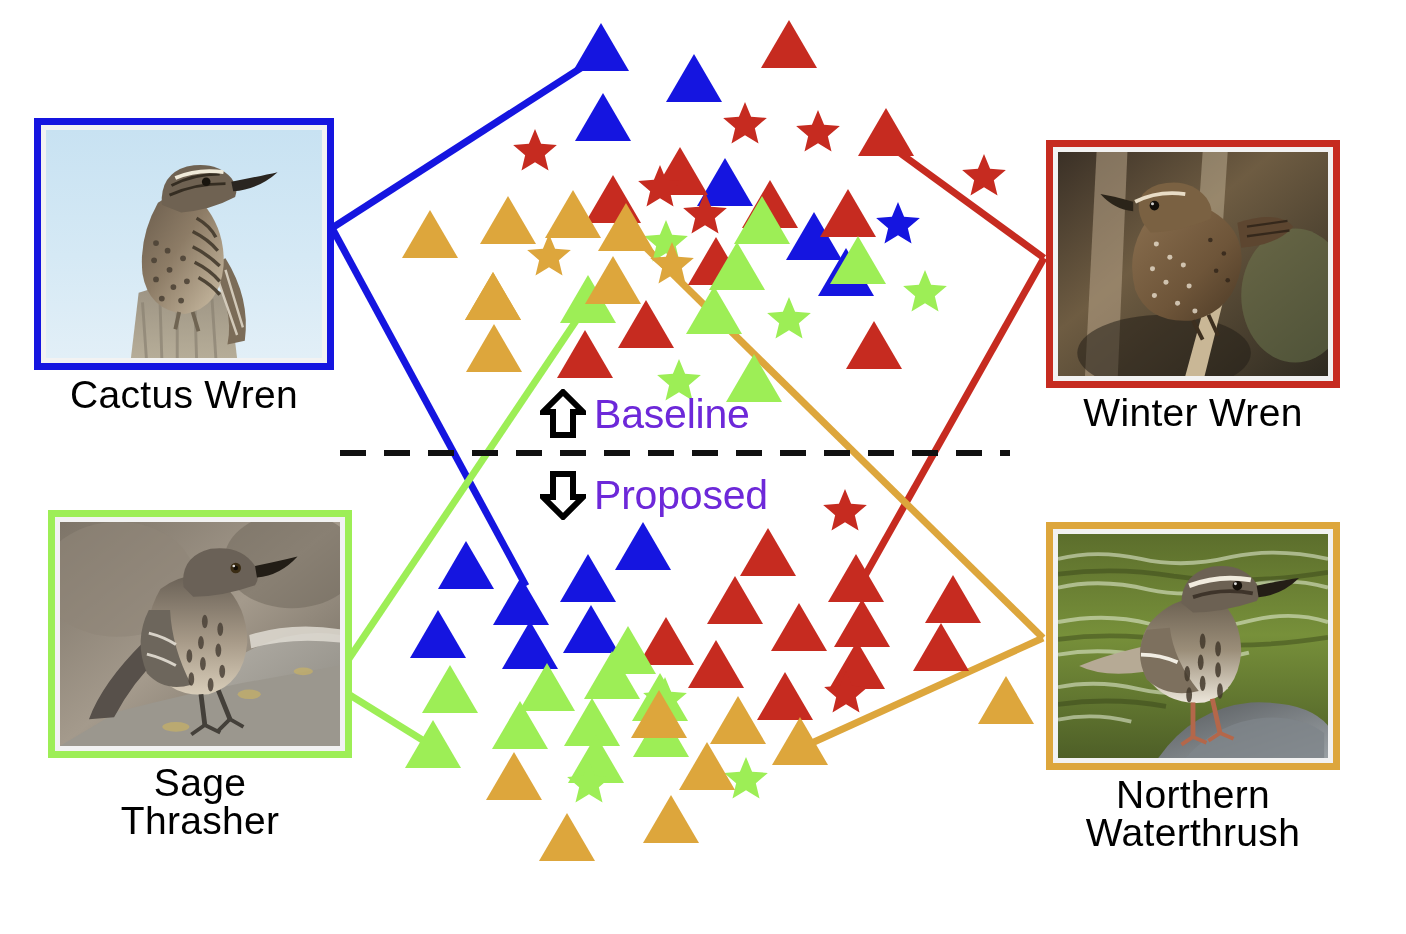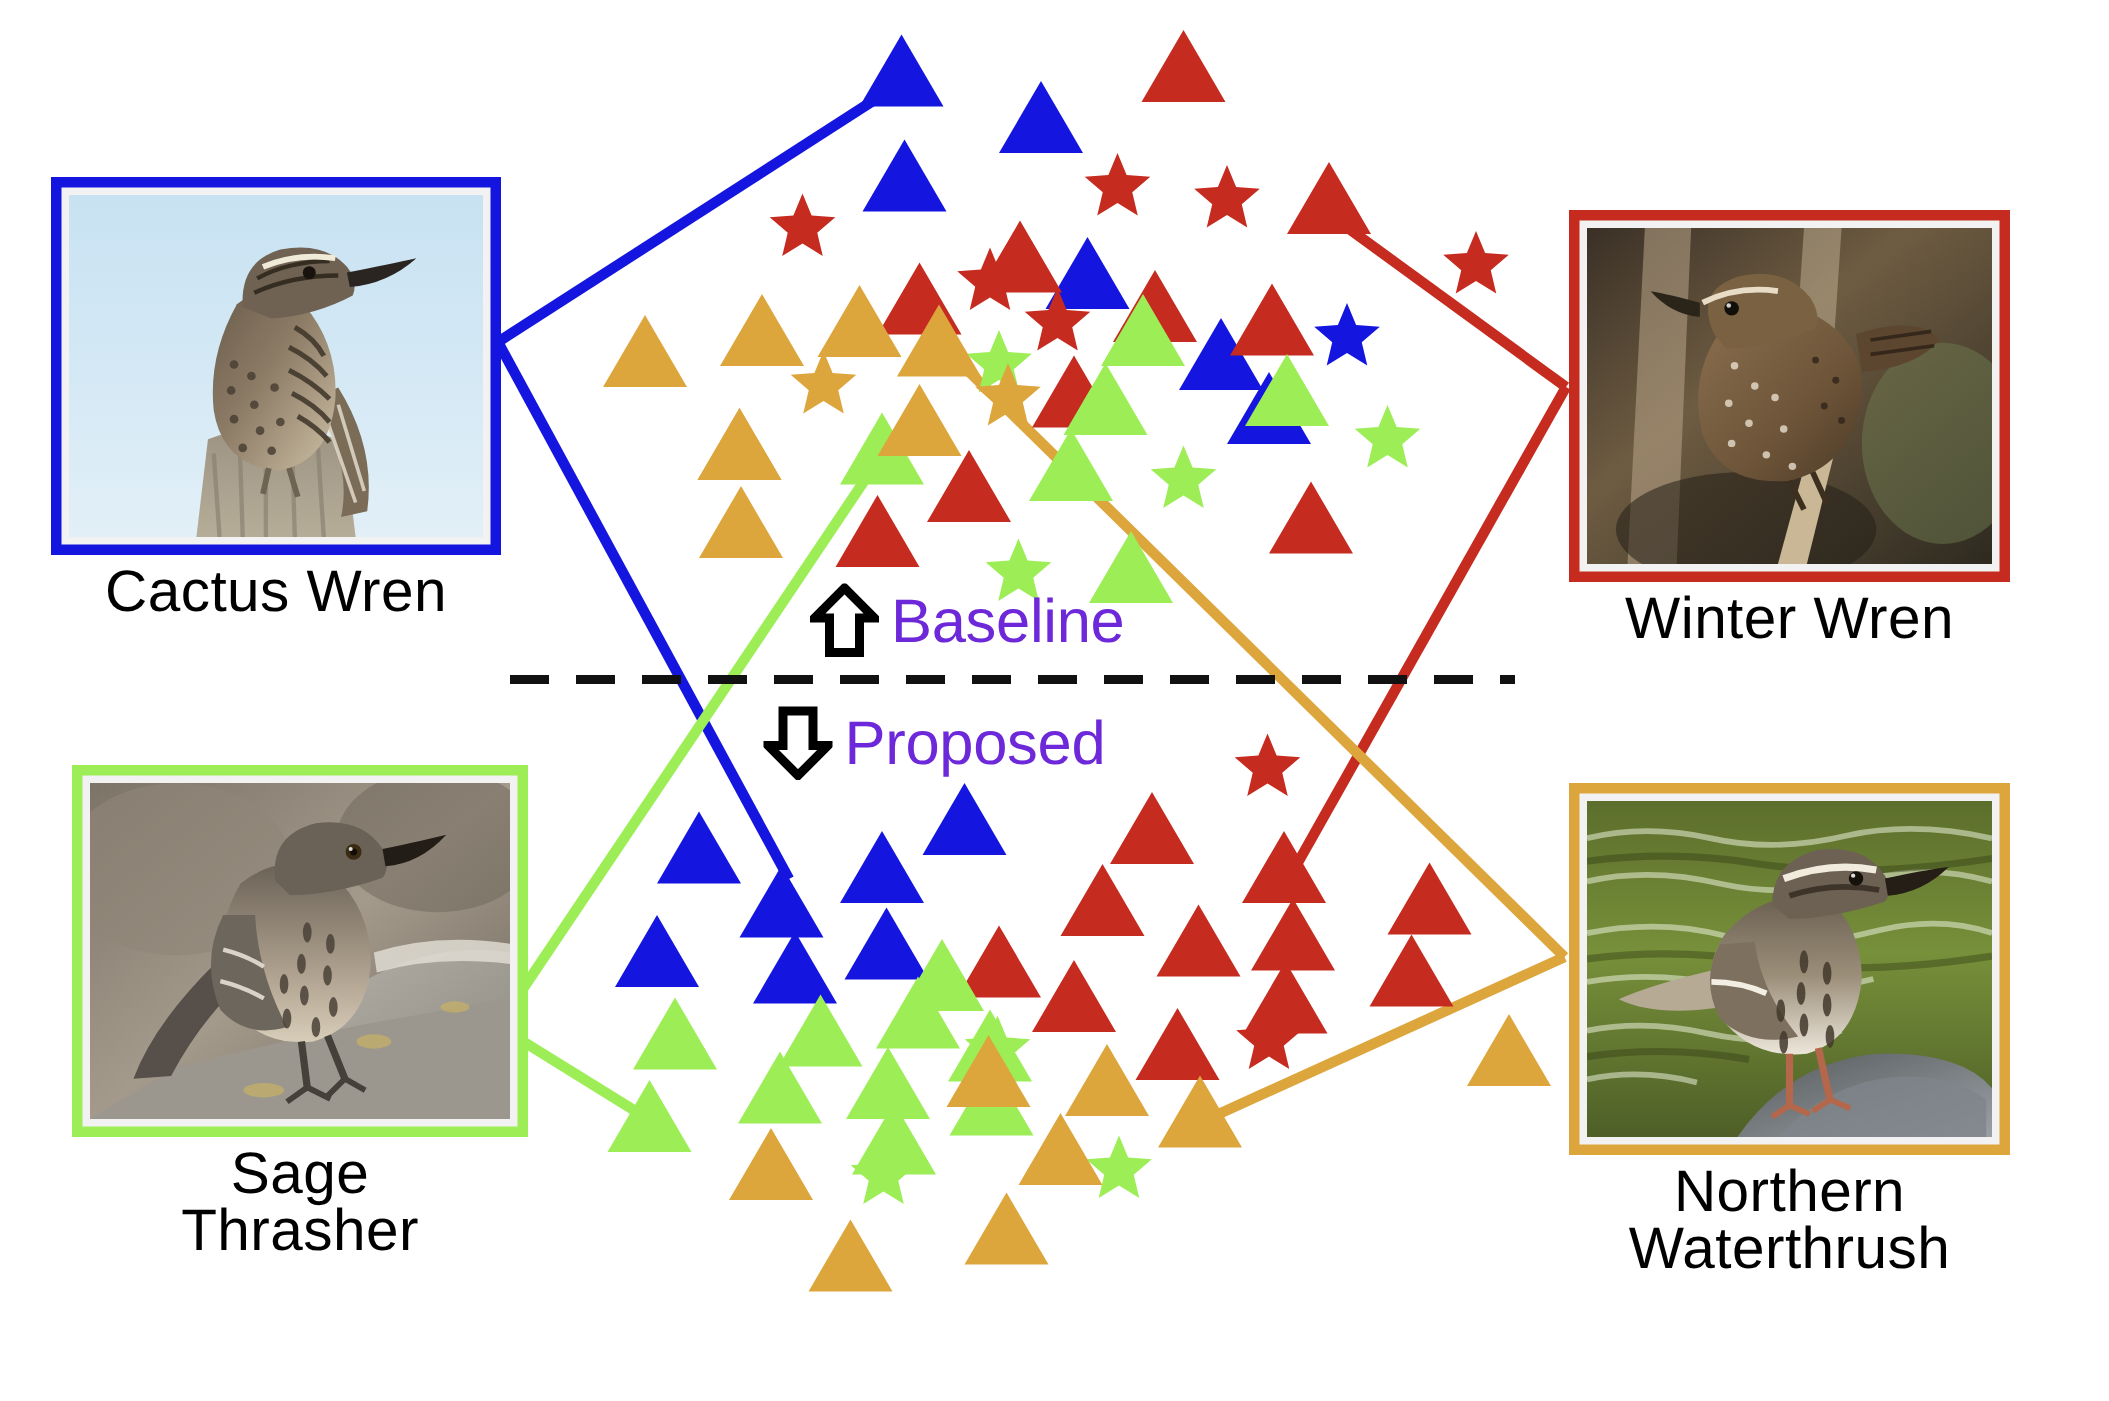--- a/index.html
+++ b/index.html
@@ -186,21 +186,21 @@
     <line id="divider-line" x1="340" y1="453" x2="1010" y2="453" stroke="#111111" stroke-width="6" stroke-dasharray="26 18" stroke-linecap="butt"></line>
   </svg>
 
   <div class="legend-row" style="left:540px; top:389px;">
     <svg class="arrow-glyph" width="46" height="50" viewBox="0 0 46 50">
       <path d="M23 3 L43 23 L33 23 L33 46 L13 46 L13 23 L3 23 Z" fill="#ffffff" stroke="#000000" stroke-width="6" stroke-linejoin="miter"></path>
     </svg>
     <span class="legend-text">Baseline</span>
   </div>
 
-  <div class="legend-row" style="left:509px; top:470px;">
+  <div class="legend-row" style="left:540px; top:470px;">
     <svg class="arrow-glyph" width="46" height="50" viewBox="0 0 46 50">
       <path d="M23 47 L3 27 L13 27 L13 4 L33 4 L33 27 L43 27 Z" fill="#ffffff" stroke="#000000" stroke-width="6" stroke-linejoin="miter"></path>
     </svg>
     <span class="legend-text">Proposed</span>
   </div>
 
   <div class="photo-card" style="left:34px; top:118px; width:300px;">
     <div class="photo-frame" style="width:300px; height:252px; border-width:7px; border-color:#1515E0;">
       <div class="photo-canvas">
         <svg class="bird-svg" viewBox="0 0 286 238" preserveAspectRatio="none">

